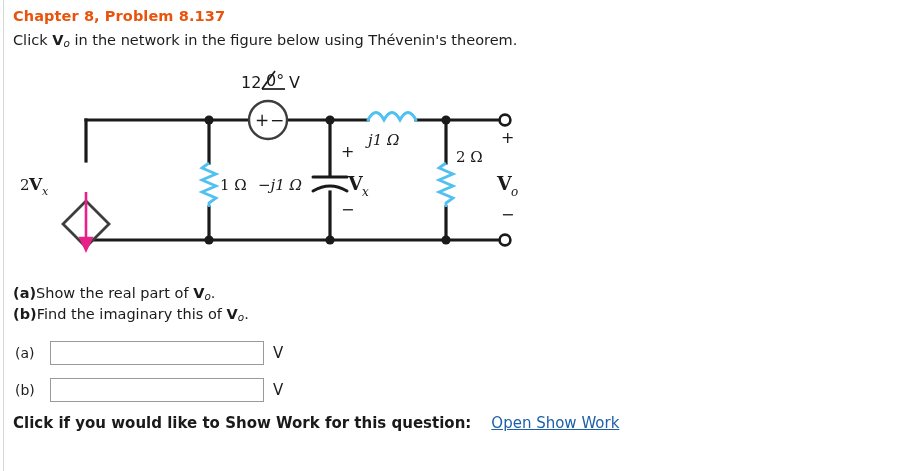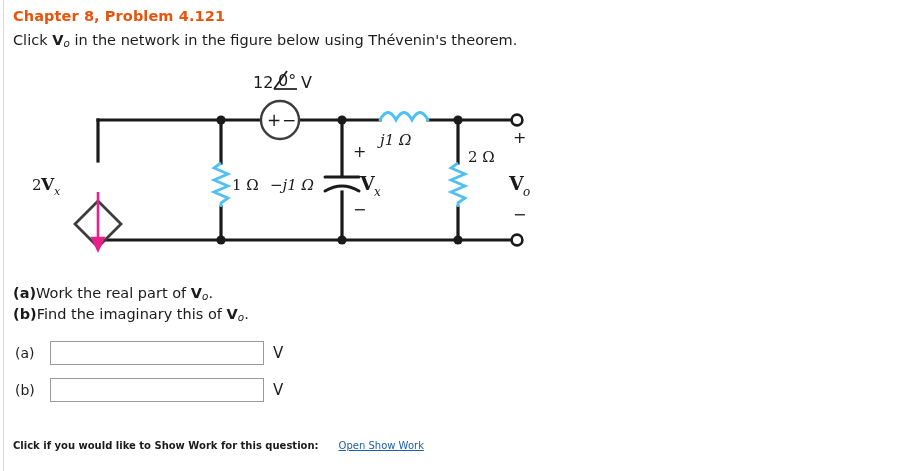--- a/index.html
+++ b/index.html
@@ -40,21 +40,21 @@
     font-size: 14.5px;
     color: #1c1c1c;
     white-space: nowrap;
   }
   .prob-stmt b { font-weight: bold; }
   .sub { font-size: 0.72em; vertical-align: -0.22em; font-style: italic; font-weight: normal;}
 
   
   #circuit {
     position: absolute;
-    left: 12px;
+    left: 0px;
     top: 62px;
     width: 560px;
     height: 210px;
   }
   #circuit svg { display:block; }
 
   
   .q-line {
     position: absolute;
     left: 13px;
@@ -91,39 +91,39 @@
   }
   .ans-unit {
     margin-left: 9px;
     font-size: 15px;
     color: #1c1c1c;
   }
 
   .showwork {
     position: absolute;
     left: 13px;
-    top: 440px;
-    font-size: 10px;
+    top: 414px;
+    font-size: 15px;
     font-weight: bold;
     white-space: nowrap;
   }
   .showwork-link {
     color: #1c5fa8;
     text-decoration: underline;
     font-weight: normal;
     margin-left: 20px;
     cursor: pointer;
   }
 </style>
 </head>
 <body>
 
 <div class="left-rule"></div>
 
-<div class="prob-title">Chapter 8, Problem 4.121</div>
+<div class="prob-title">Chapter 8, Problem 8.137</div>
 
 <div class="prob-stmt"><span>Click </span><b>V</b><span class="sub">o</span><span> in the network in the figure below using Thévenin's theorem.</span></div>
 
 <div id="circuit">
 <svg width="560" height="210" viewBox="0 0 560 210" xmlns="http://www.w3.org/2000/svg">
   <g fill="none" stroke="#1a1a1a" stroke-width="3.2" stroke-linecap="square">
 
     <path d="M86 58 L249 58"></path>
     <path d="M287 58 L368 58"></path>
     <path d="M416 58 L500 58"></path>
@@ -216,21 +216,21 @@
   <text x="362" y="134" font-size="12" font-style="italic" fill="#1a1a1a" font-family="DejaVu Serif, Liberation Serif, serif">x</text>
   <text x="341" y="153" font-size="16" fill="#1a1a1a" font-family="DejaVu Sans, Liberation Sans, sans-serif">−</text>
 
   <text x="501" y="81" font-size="16" fill="#1a1a1a" font-family="DejaVu Sans, Liberation Sans, sans-serif">+</text>
   <text x="497" y="128" font-size="19" font-weight="bold" fill="#1a1a1a" font-family="DejaVu Serif, Liberation Serif, serif">V</text>
   <text x="511" y="134" font-size="12" font-style="italic" fill="#1a1a1a" font-family="DejaVu Serif, Liberation Serif, serif">o</text>
   <text x="501" y="158" font-size="16" fill="#1a1a1a" font-family="DejaVu Sans, Liberation Sans, sans-serif">−</text>
 </svg>
 </div>
 
-<div class="q-line q-a"><span class="lbl">(a)</span><span>Work the real part of </span><b>V</b><span class="sub">o</span><span>.</span></div>
+<div class="q-line q-a"><span class="lbl">(a)</span><span>Show the real part of </span><b>V</b><span class="sub">o</span><span>.</span></div>
 
 <div class="q-line q-b"><span class="lbl">(b)</span><span>Find the imaginary this of </span><b>V</b><span class="sub">o</span><span>.</span></div>
 
 <div class="ans-row ans-a">
   <span class="ans-tag">(a)</span>
   <input class="ans-input" type="text" value="" style="">
   <span class="ans-unit">V</span>
 </div>
 
 <div class="ans-row ans-b">

